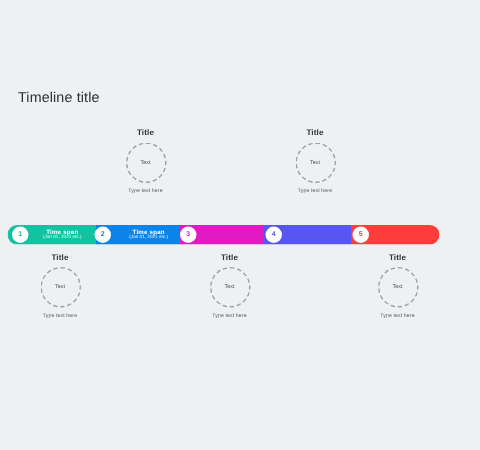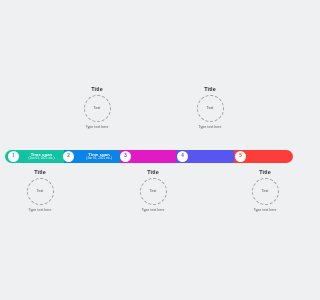--- a/index.html
+++ b/index.html
@@ -127,20 +127,21 @@
     color: #555b64;
     margin-top: 3px;
     letter-spacing: 0.05px;
   }
 </style>
 </head>
 <body style="background: rgb(239, 240, 242);">
 
 <div id="canvas">
 
+  <div class="page-title">Timeline title</div>
 
   <div class="timeline-bar" id="timeline-bar">
       <div class="bar-seg" style="width: 20.5%; background: rgb(18, 194, 160);">
         <div class="seg-labels">
           <span class="seg-title">Time span</span>
           <span class="seg-sub">(Jan 01, 2021 etc.)</span>
         </div>
       </div>
       <div class="bar-seg" style="width: 19.5%; background: rgb(10, 132, 232);">
         <div class="seg-labels">

